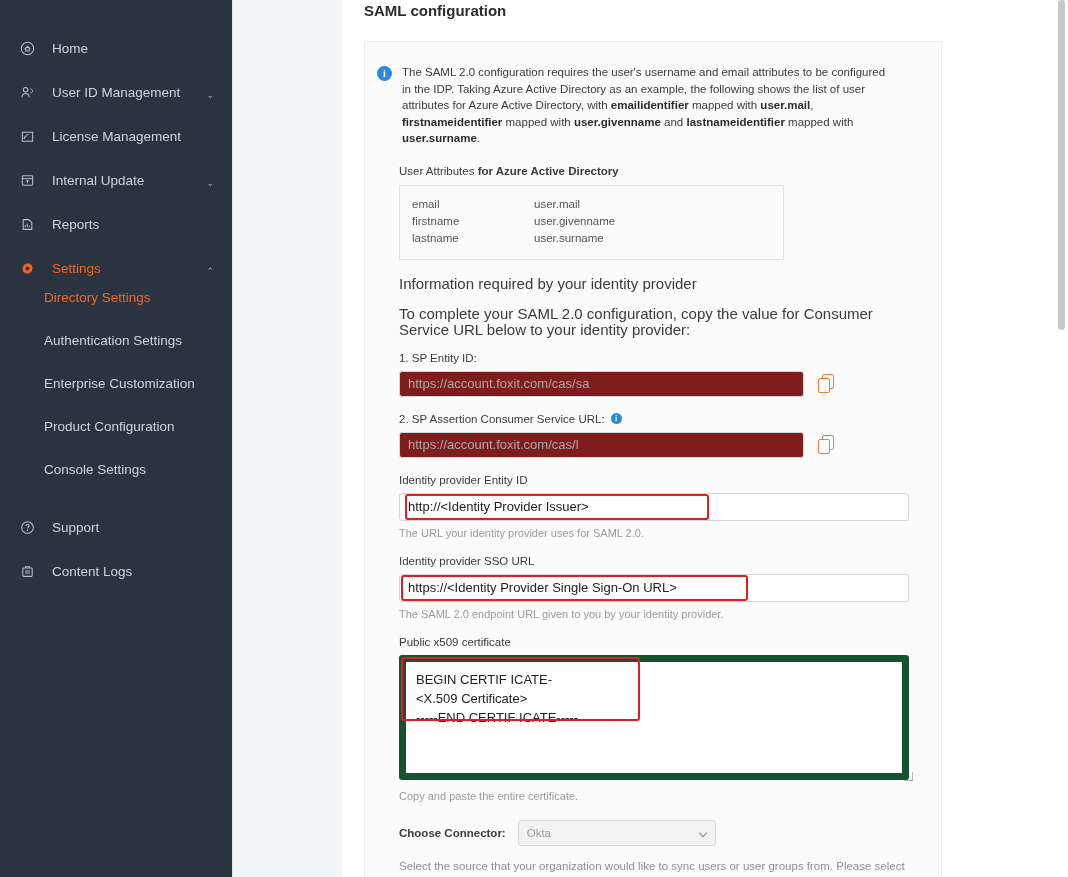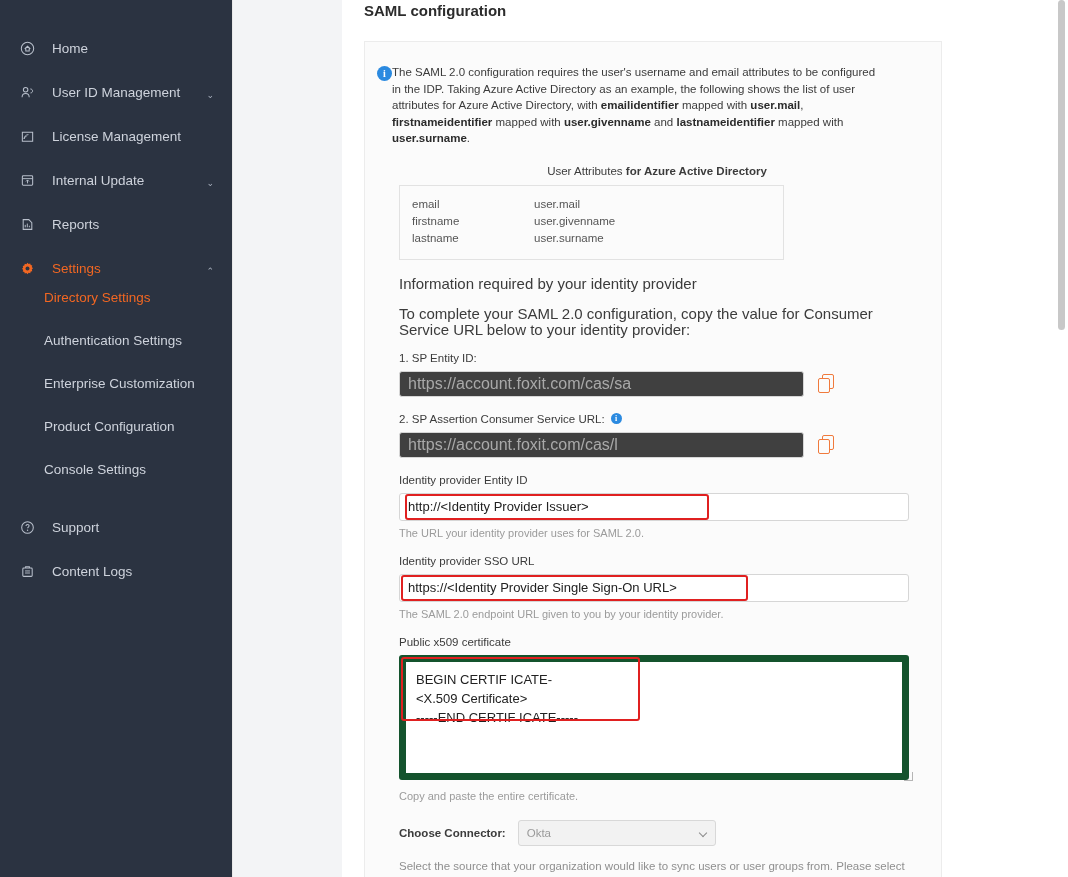--- a/index.html
+++ b/index.html
@@ -111,32 +111,32 @@
     width: 15px; height: 15px; border-radius: 50%;
     background: #2b8ae0;
     color: #fff;
     font-size: 10px; font-weight: bold;
     display: flex; align-items: center; justify-content: center;
     flex: 0 0 15px;
     margin-top: 2px;
     font-family: "Liberation Serif", serif;
   }
   .info-text {
+    margin-left: 10px;
     font-size: 11.5px;
     line-height: 16.5px;
     color: #3b3b3b;
     max-width: 495px;
   }
   .info-text b { font-weight: bold; color: #2b2b2b; }
 
   .sec-label {
     font-size: 11.5px;
     color: #3b3b3b;
     margin-bottom: 8px;
-    text-align: center;
   }
   .sec-label b { font-weight: bold; }
 
   .attr-table {
     width: 385px;
     border: 1px solid #e2e2e2;
     background: #fbfbfb;
     padding: 10px 0 12px 0;
     margin-bottom: 16px;
   }
@@ -174,23 +174,23 @@
   }
   .input-row {
     display: flex;
     align-items: center;
     margin-bottom: 16px;
   }
   .txt-input {
     width: 405px;
     height: 26px;
     border: 1px solid #d6d6d6;
-    background: #404040;
+    background: #7f1d1d;
     border-radius: 3px;
-    font-size: 16px;
+    font-size: 13px;
     color: #a9a9a9;
     padding: 0 8px;
     font-family: "Liberation Sans", sans-serif;
     outline: none;
   }
   .copy-btn {
     margin-left: 14px;
     width: 18px; height: 20px;
     position: relative;
     cursor: pointer;

